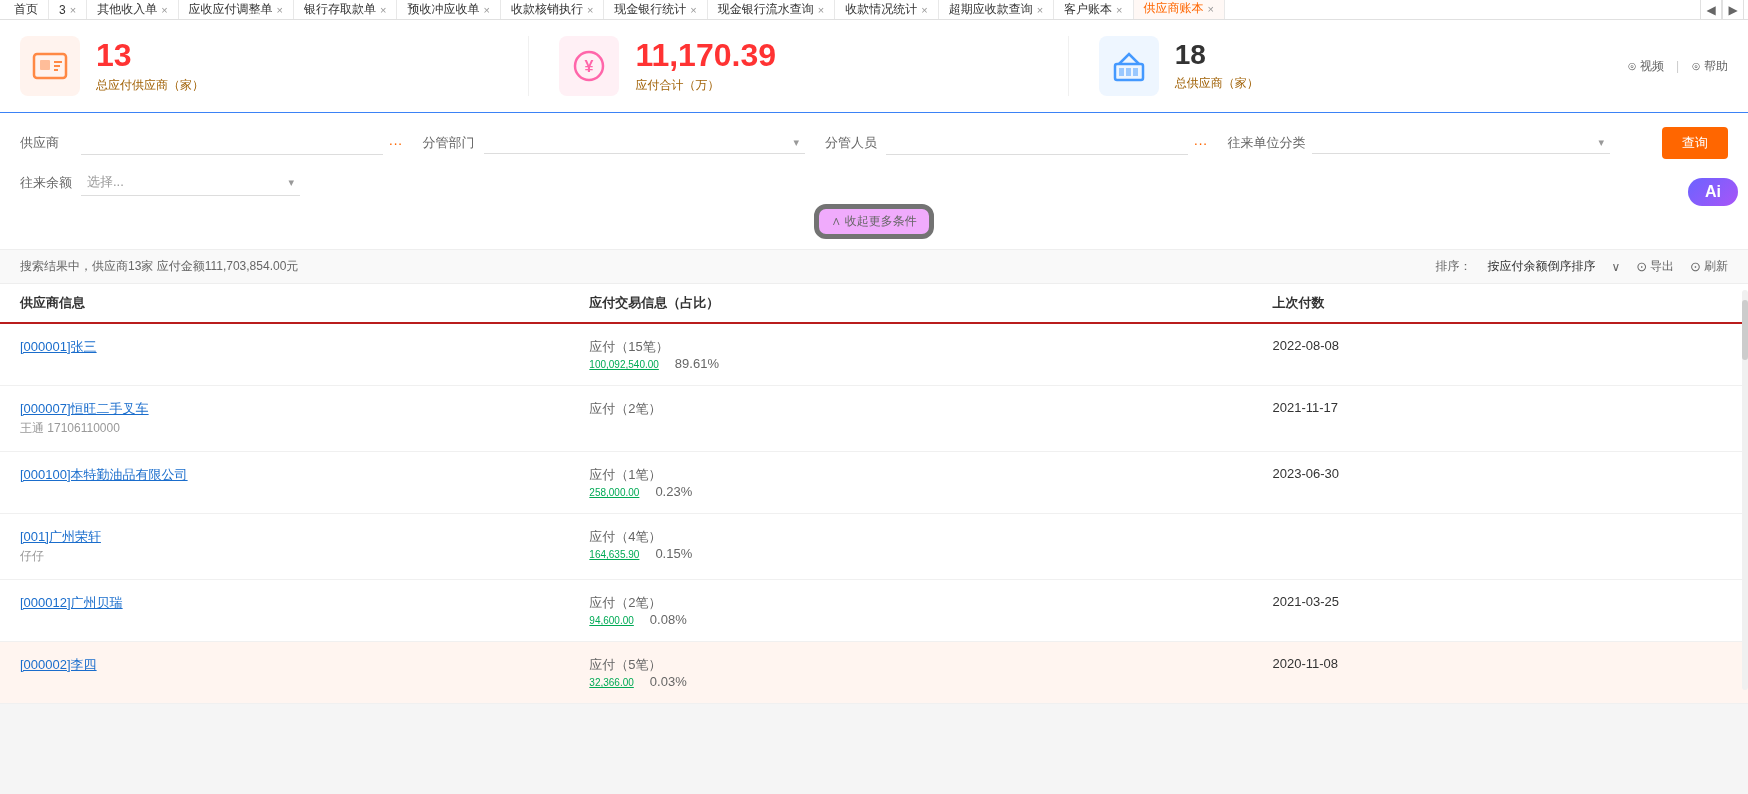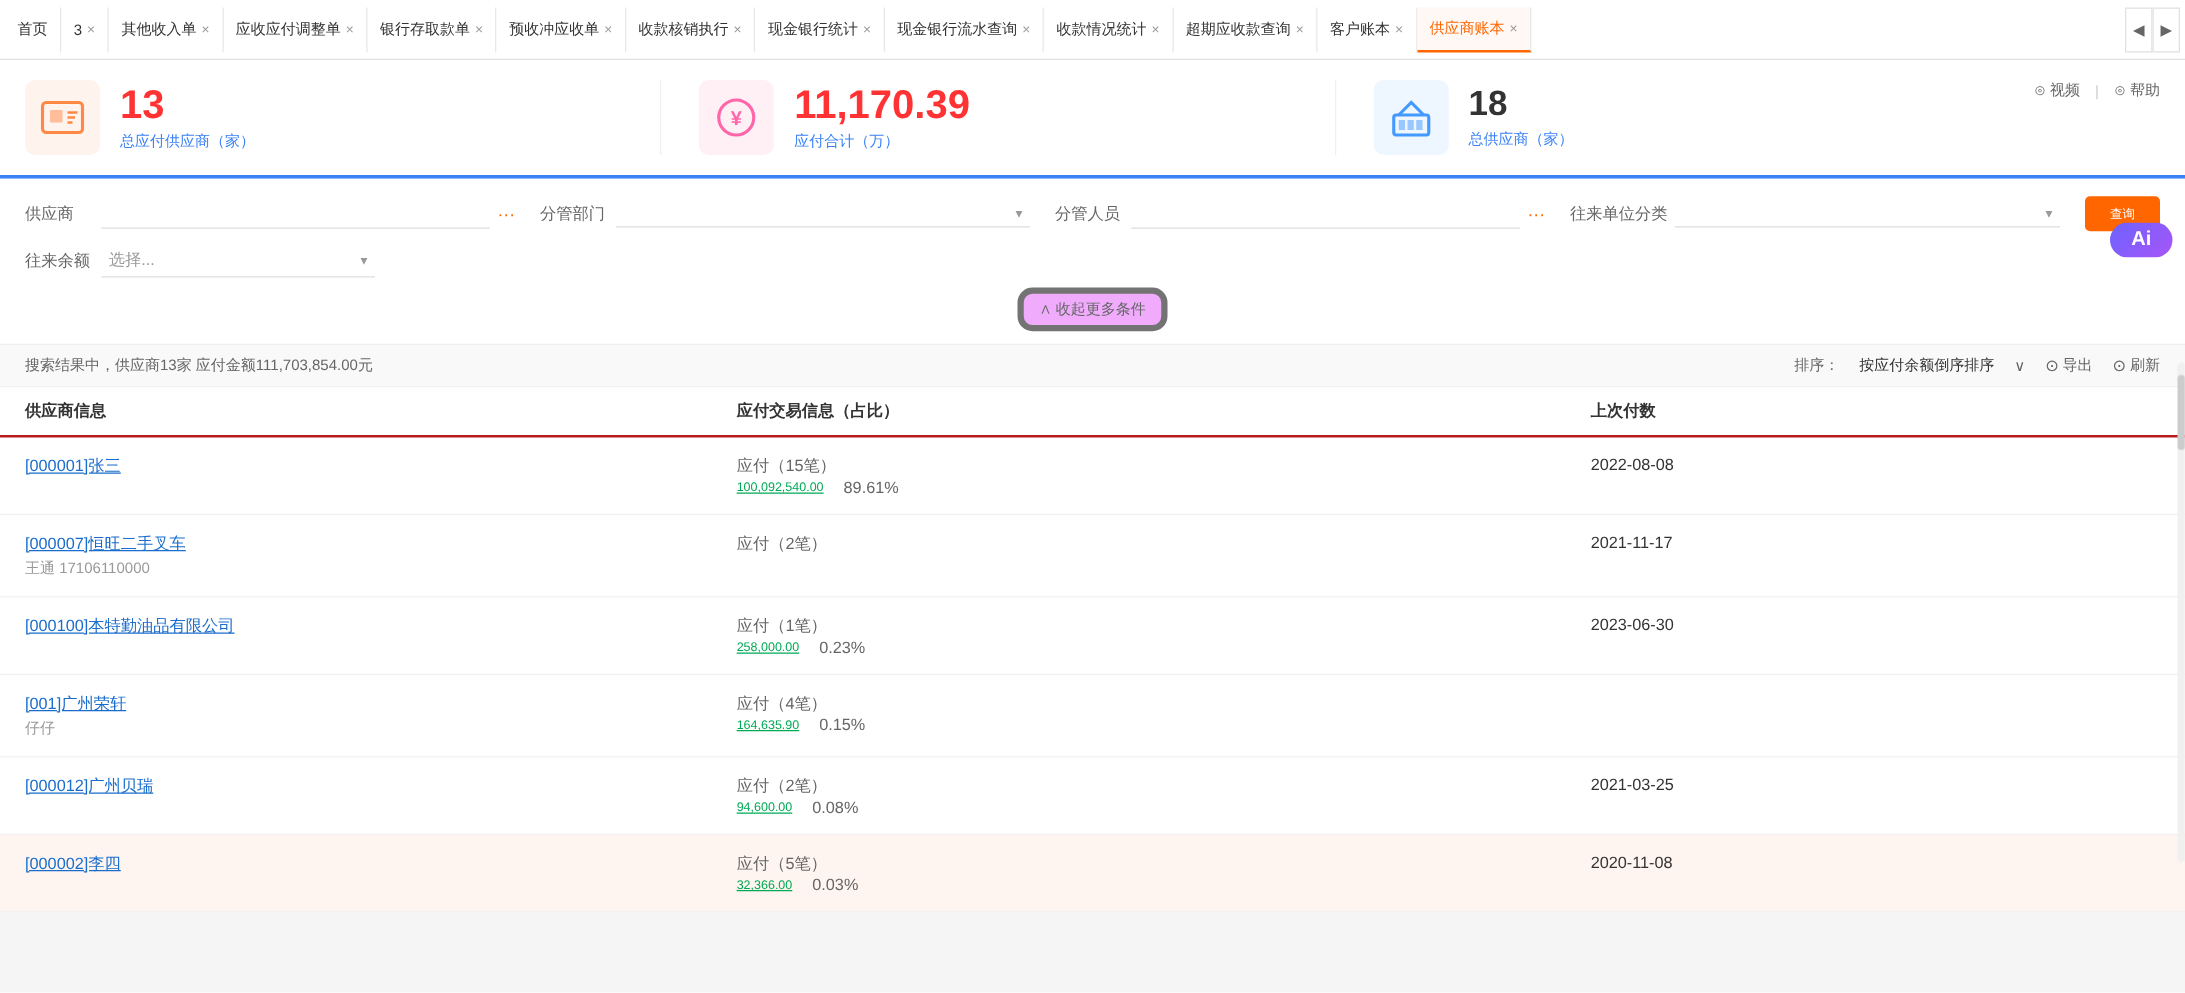--- a/index.html
+++ b/index.html
@@ -4,21 +4,21 @@
   <style>
     * { box-sizing: border-box; margin: 0; padding: 0; }
     body { font-family: "Microsoft YaHei", "PingFang SC", Arial, sans-serif; font-size: 13px; background: #f5f5f5; color: #333; min-width: 1748px; }
 
     
     .top-nav {
       display: flex;
       align-items: center;
       background: #fff;
       border-bottom: 1px solid #e0e0e0;
-      height: 48px;
+      height: 20px;
       padding: 0 4px;
       overflow: hidden;
     }
     .nav-tab {
       display: inline-flex;
       align-items: center;
       padding: 0 10px;
       height: 36px;
       font-size: 12px;
       color: #333;
@@ -48,22 +48,22 @@
       font-size: 12px;
       color: #666;
       background: #fff;
     }
 
     
     .stats-bar {
       display: flex;
       background: #fff;
       padding: 16px 20px;
-      border-bottom: 3px solid #3b82f6;
-      align-items: flex-start;
+      border-bottom: 1px solid #3b82f6;
+      align-items: center;
       gap: 0;
     }
     .stat-block {
       display: flex;
       align-items: center;
       gap: 16px;
       flex: 1;
       border-right: 1px solid #f0f0f0;
       padding-right: 30px;
     }
@@ -75,21 +75,21 @@
       align-items: center;
       justify-content: center;
       border-radius: 8px;
       font-size: 28px;
     }
     .stat-icon.orange { background: #fff3ee; color: #ff6600; }
     .stat-icon.pink { background: #fff0f5; color: #ff4d88; }
     .stat-icon.blue { background: #eef6ff; color: #4499ff; }
     .stat-info { flex: 1; }
     .stat-number { font-size: 32px; font-weight: bold; color: #ff3333; line-height: 1.1; }
-    .stat-label { font-size: 12px; color: #3b82f6; margin-top: 4px; }
+    .stat-label { font-size: 12px; color: #a16207; margin-top: 4px; }
 
     .help-links {
       display: flex;
       gap: 12px;
       font-size: 12px;
       color: #666;
       align-items: center;
       padding-left: 20px;
       white-space: nowrap;
     }
@@ -143,23 +143,24 @@
     }
     .filter-select .select-text { flex: 1; color: #999; }
     .filter-select .arrow-down { color: #999; font-size: 11px; }
     .dots-btn { color: #ff6600; cursor: pointer; font-size: 14px; }
     .query-btn {
       background: #ff6600;
       color: #fff;
       border: none;
       border-radius: 4px;
       padding: 7px 20px;
-      font-size: 10px;
+      font-size: 13px;
       cursor: pointer;
       white-space: nowrap;
+      margin-left: 32px;
     }
     .collapse-btn {
       display: flex;
       align-items: center;
       justify-content: center;
       gap: 4px;
       font-size: 12px;
       color: #666;
       cursor: pointer;
       padding: 4px 12px;

